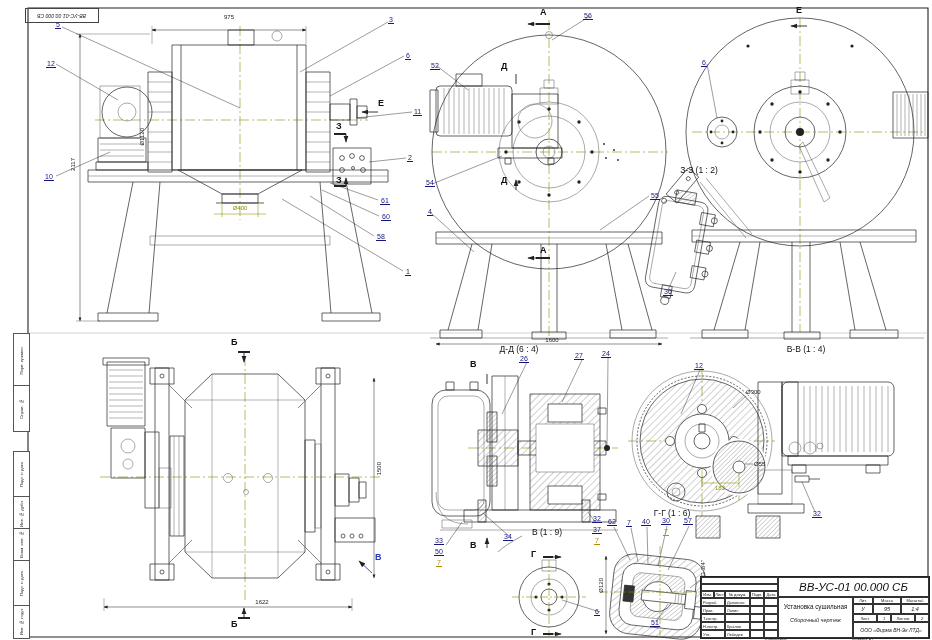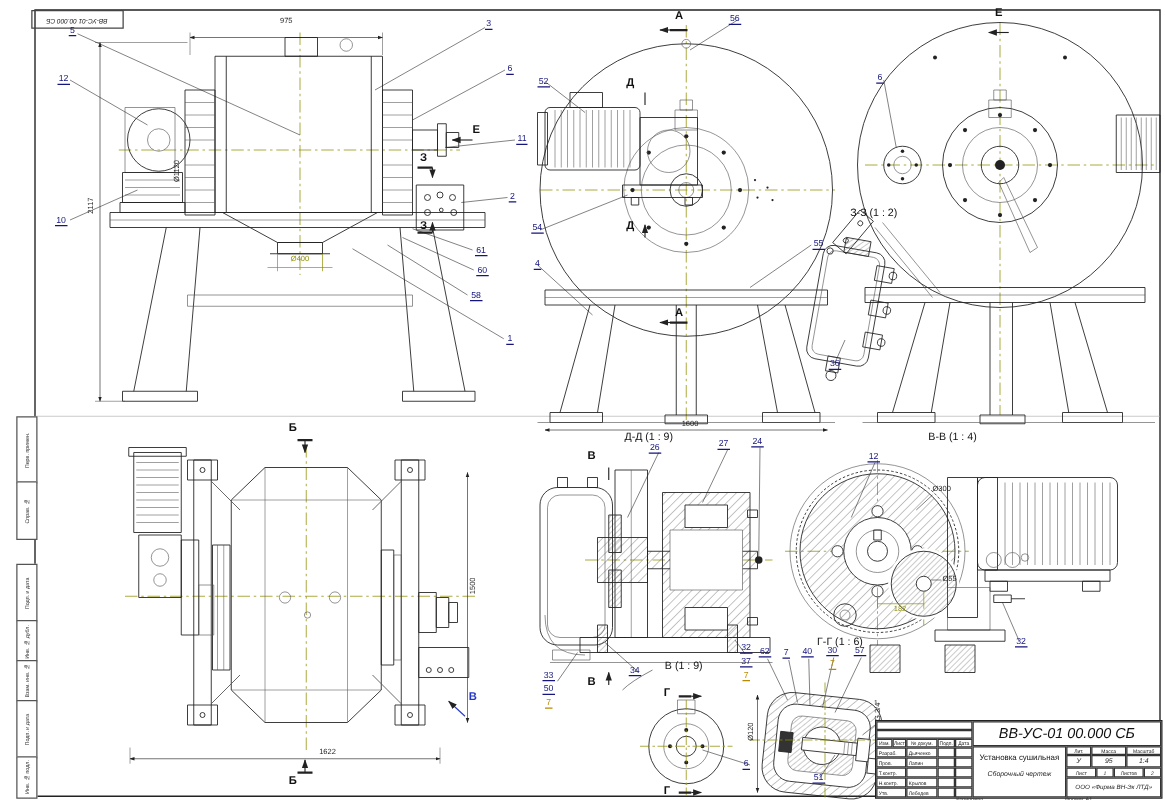--- a/index.html
+++ b/index.html
@@ -485,39 +485,39 @@
 
 <span class="t ltr" style="left:796px;top:6px">Е</span>
 <span class="t co" style="left:701px;top:59px">6</span>
 
 <span class="t ltr" style="left:231px;top:338px">Б</span>
 <span class="t ltr" style="left:231px;top:620px">Б</span>
 <span class="t ltr blue" style="left:375px;top:553px">В</span>
 <span class="t dim ctr" style="left:262px;top:599px">1622</span>
 <span class="t dim vt" style="left:376px;top:462px">1500</span>
 
-<span class="t sec ctr" style="left:519px;top:345px">Д-Д (1 : 9)</span>
+<span class="t sec ctr" style="left:519px;top:345px">Д-Д (6 : 4)</span>
 <span class="t sec ctr" style="left:547px;top:528px">В (1 : 9)</span>
 <span class="t co" style="left:519px;top:355px">26</span>
 <span class="t co" style="left:574px;top:352px">27</span>
 <span class="t co" style="left:601px;top:350px">24</span>
 <span class="t co" style="left:503px;top:533px">34</span>
 <span class="t co" style="left:434px;top:537px">33</span>
 <span class="t co" style="left:434px;top:548px">50</span>
 <span class="t co orange" style="left:436px;top:559px">7</span>
 <span class="t co" style="left:592px;top:515px">32</span>
 <span class="t co" style="left:592px;top:526px">37</span>
 <span class="t co orange" style="left:594px;top:537px">7</span>
 <span class="t co" style="left:594px;top:608px">6</span>
 <span class="t ltr" style="left:470px;top:360px">В</span>
 <span class="t ltr" style="left:470px;top:541px">В</span>
 <span class="t ltr" style="left:531px;top:550px">Г</span>
 <span class="t ltr" style="left:531px;top:628px">Г</span>
 
-<span class="t sec ctr" style="left:762px;top:345px">В-В (1 : 4)</span>
+<span class="t sec ctr" style="left:806px;top:345px">В-В (1 : 4)</span>
 <span class="t co" style="left:694px;top:362px">12</span>
 <span class="t co" style="left:812px;top:510px">32</span>
 <span class="t dim" style="left:746px;top:389px">Ø300</span>
 <span class="t dim" style="left:754px;top:461px">Ø55</span>
 <span class="t dim od ctr" style="left:720px;top:485px">182</span>
 
 <span class="t sec ctr" style="left:672px;top:509px">Г-Г (1 : 6)</span>
 <span class="t co" style="left:607px;top:518px">62</span>
 <span class="t co" style="left:626px;top:519px">7</span>
 <span class="t co" style="left:641px;top:518px">40</span>

